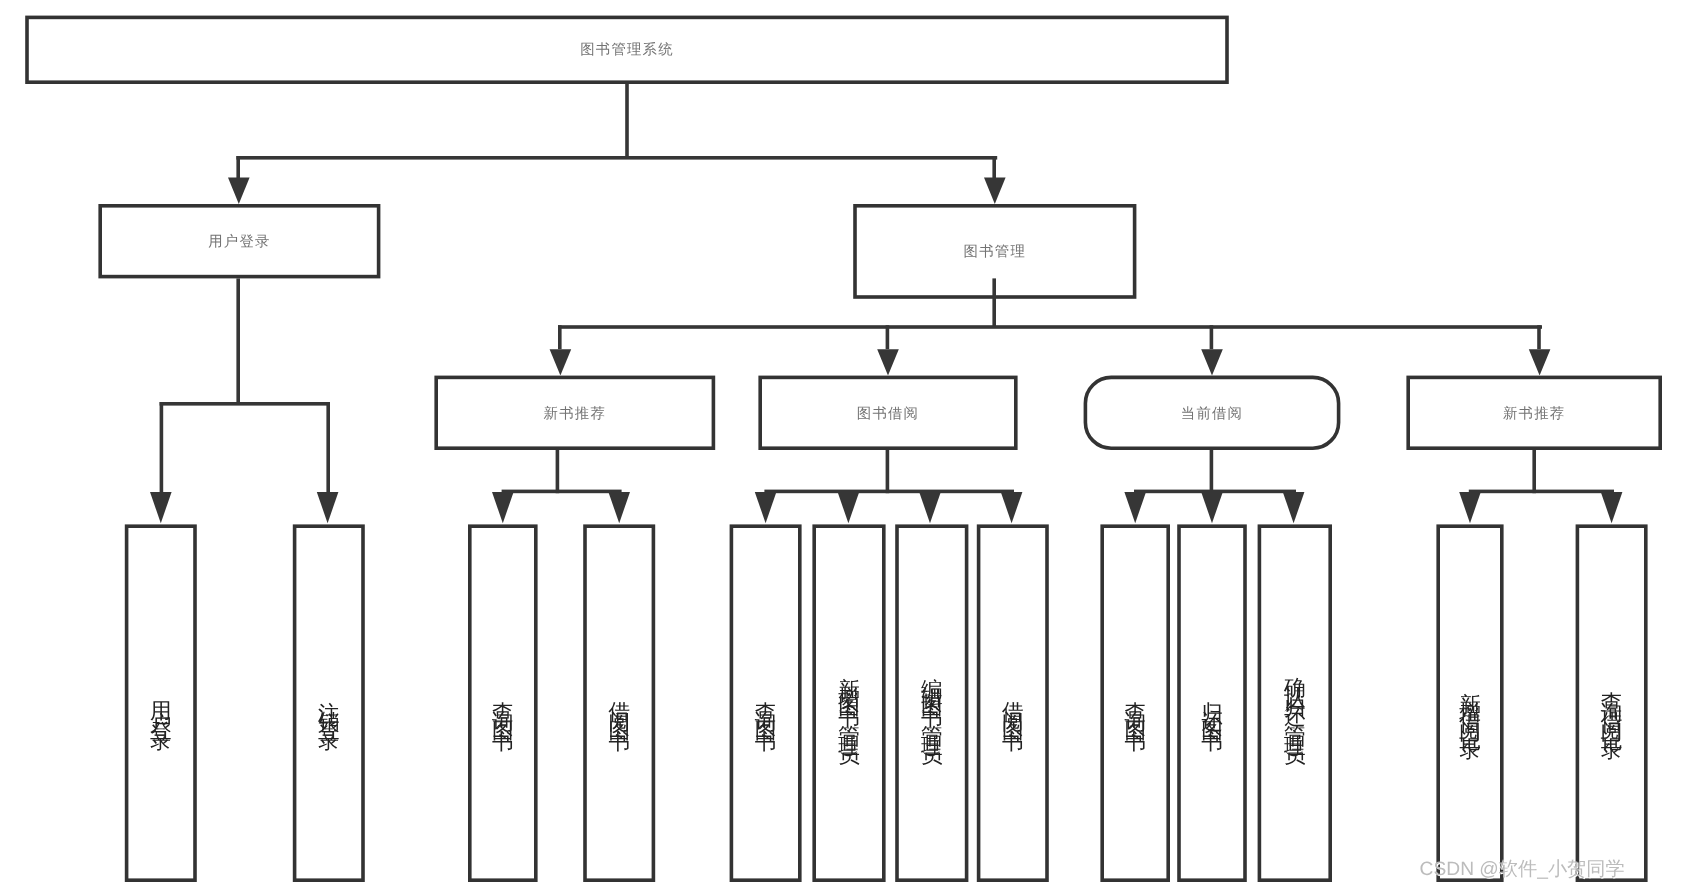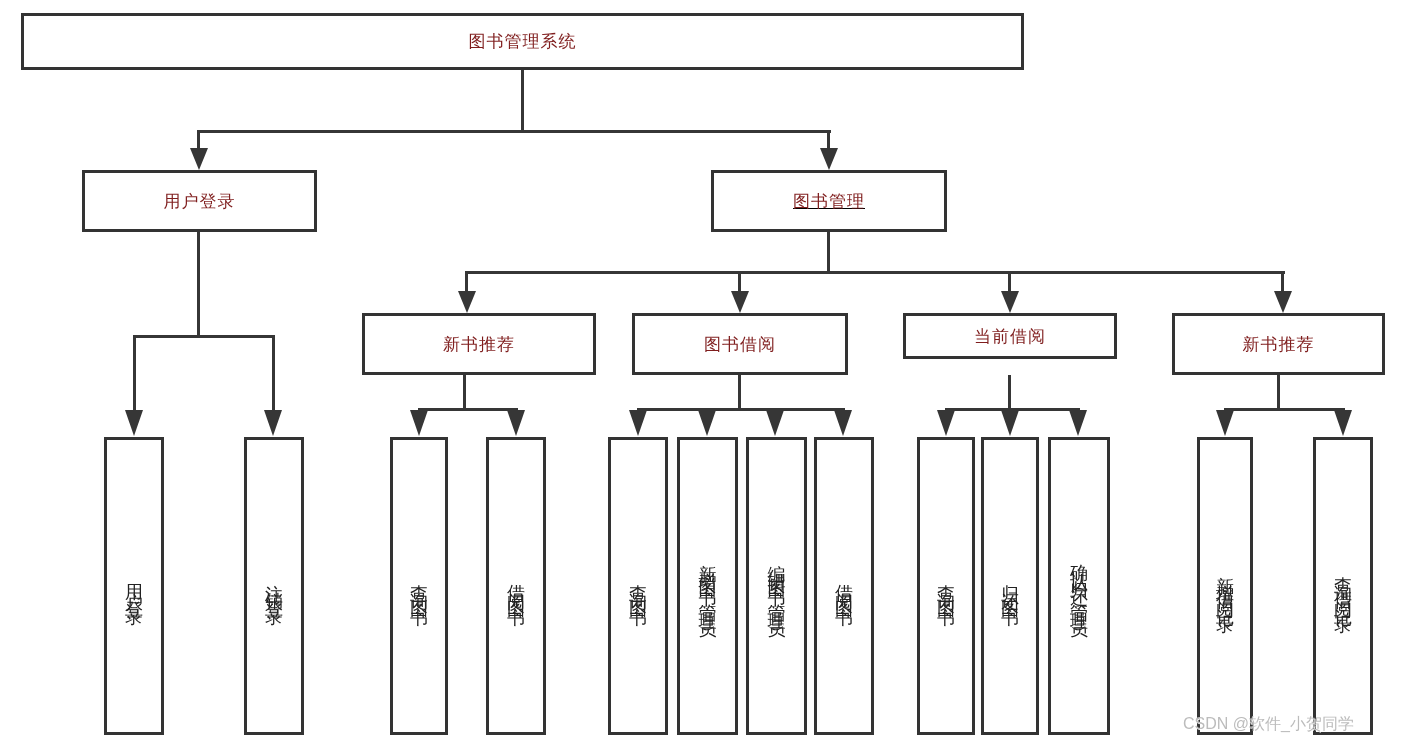--- a/index.html
+++ b/index.html
@@ -14,22 +14,22 @@
   .node {
     position: absolute;
     box-sizing: border-box;
     border: 3px solid #333333;
     background: #ffffff;
     display: flex;
     align-items: center;
     justify-content: center;
   }
   .node .lbl {
-    color: #7f1d1d;
-    font-size: 17px;
+    color: #737373;
+    font-size: 12px;
     letter-spacing: 1px;
     white-space: nowrap;
   }
   .leaf {
     position: absolute;
     box-sizing: border-box;
     border: 3px solid #333333;
     background: #ffffff;
     top: 437px;
     height: 298px;
@@ -78,21 +78,21 @@
   <div class="vline" style="left:521px; top:70px; height:60px;"></div>
   <div class="hline" style="left:197px; top:130px; width:634px;"></div>
   <div class="vline" style="left:197px; top:130px; height:20px;"></div>
   <div class="arrow sm" style="left:190px; top:148px;"></div>
   <div class="vline" style="left:827px; top:130px; height:20px;"></div>
   <div class="arrow sm" style="left:820px; top:148px;"></div>
 
   <div class="node" style="left:82px; top:170px; width:235px; height:62px;">
     <span class="lbl">用户登录</span>
   </div>
-  <div class="node" style="left:711px; top:170px; width:236px; height:62px;text-decoration:underline;">
+  <div class="node" style="left:711px; top:170px; width:236px; height:79px;">
     <span class="lbl">图书管理</span>
   </div>
 
   <div class="vline" style="left:197px; top:232px; height:103px;"></div>
   <div class="hline" style="left:133px; top:335px; width:142px;"></div>
   <div class="vline" style="left:133px; top:335px; height:78px;"></div>
   <div class="arrow" style="left:125px; top:410px;"></div>
   <div class="vline" style="left:272px; top:335px; height:78px;"></div>
   <div class="arrow" style="left:264px; top:410px;"></div>
 
@@ -106,21 +106,21 @@
   <div class="arrow sm" style="left:1001px; top:291px;"></div>
   <div class="vline" style="left:1281px; top:271px; height:20px;"></div>
   <div class="arrow sm" style="left:1274px; top:291px;"></div>
 
   <div class="node" style="left:362px; top:313px; width:234px; height:62px;">
     <span class="lbl">新书推荐</span>
   </div>
   <div class="node" style="left:632px; top:313px; width:216px; height:62px;">
     <span class="lbl">图书借阅</span>
   </div>
-  <div class="node" style="left:903px; top:313px; width:214px; height:46px;">
+  <div class="node" style="left:903px; top:313px; width:214px; height:62px;border-radius:23px;">
     <span class="lbl">当前借阅</span>
   </div>
   <div class="node" style="left:1172px; top:313px; width:213px; height:62px;">
     <span class="lbl">新书推荐</span>
   </div>
 
   <div class="vline" style="left:463px; top:375px; height:36px;"></div>
   <div class="hline" style="left:418px; top:408px; width:100px;"></div>
   <div class="arrow" style="left:410px; top:410px;"></div>
   <div class="arrow" style="left:507px; top:410px;"></div>

